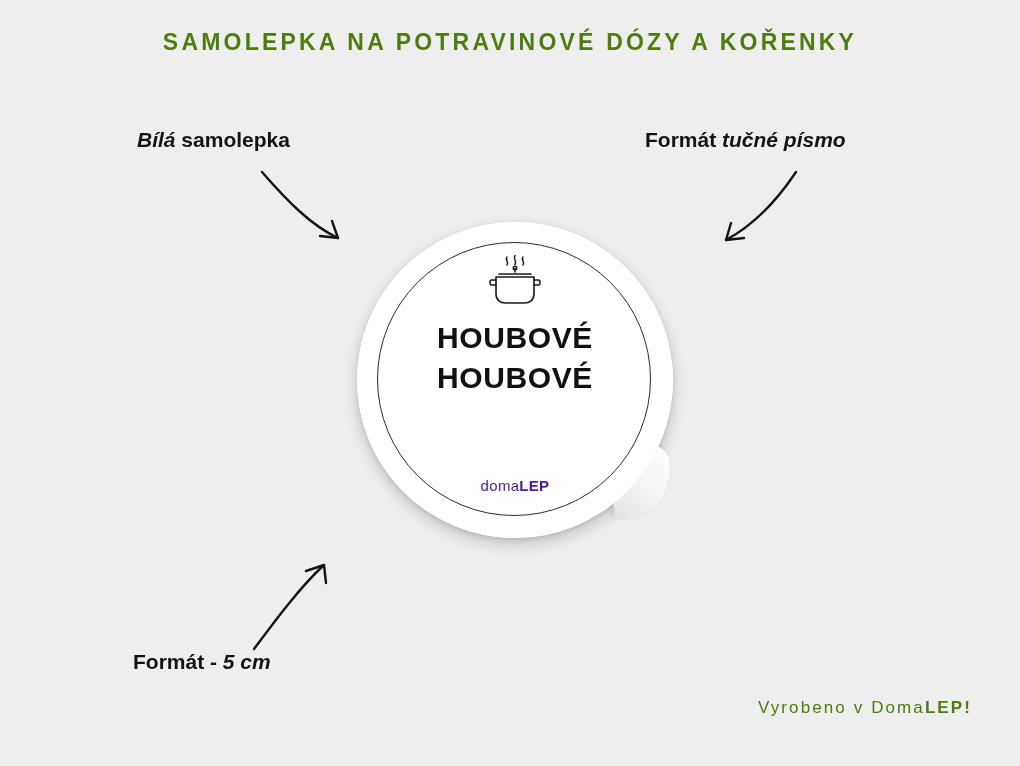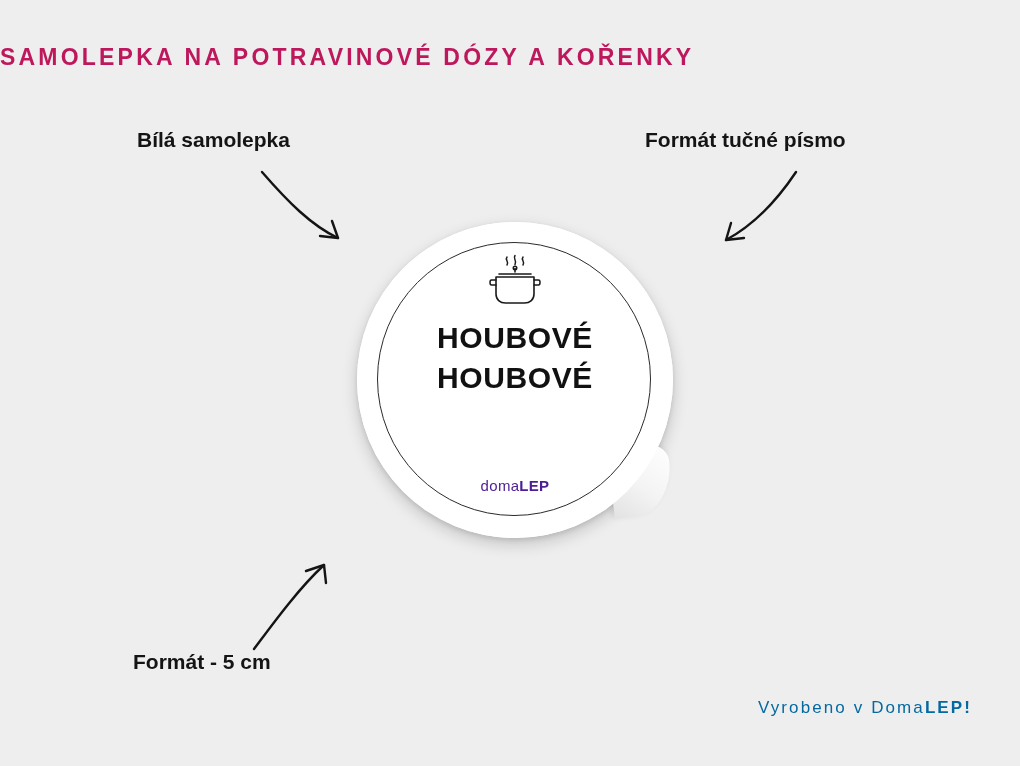--- a/index.html
+++ b/index.html
@@ -16,38 +16,38 @@
   }
   .stage {
     position: relative;
     width: 1020px;
     height: 766px;
   }
 
   
   .headline {
     position: absolute;
-    top: 44px;
+    top: 29px;
     left: 0;
     width: 1020px;
-    text-align: left;
+    text-align: center;
     font-size: 23px;
     font-weight: bold;
     letter-spacing: 3.2px;
-    color: #be185d;
+    color: #4d7c0f;
   }
 
   
   .annot {
     position: absolute;
     font-size: 21px;
     color: #141414;
     white-space: nowrap;
   }
-  .annot b { font-weight: bold; }
+  .annot b { font-weight: bold; font-style: italic; }
   .annot .light { font-weight: bold; }
 
   #annot-white  { left: 137px; top: 128px; }
   #annot-black  { left: 645px; top: 128px; }
   #annot-format { left: 133px; top: 650px; text-align: right; }
 
   
   .arrow {
     position: absolute;
     pointer-events: none;
@@ -137,21 +137,21 @@
   .brand .b-light { font-weight: normal; }
   .brand .b-bold { font-weight: bold; }
 
   
   .footer {
     position: absolute;
     right: 48px;
     bottom: 48px;
     font-size: 17px;
     letter-spacing: 2.1px;
-    color: #0369a1;
+    color: #4d7c0f;
   }
   .footer .f-light { font-weight: normal; }
   .footer .f-bold { font-weight: bold; }
 </style>
 </head>
 <body>
 
 <div class="stage">
 
   <div class="headline">SAMOLEPKA NA POTRAVINOVÉ DÓZY A KOŘENKY</div>

